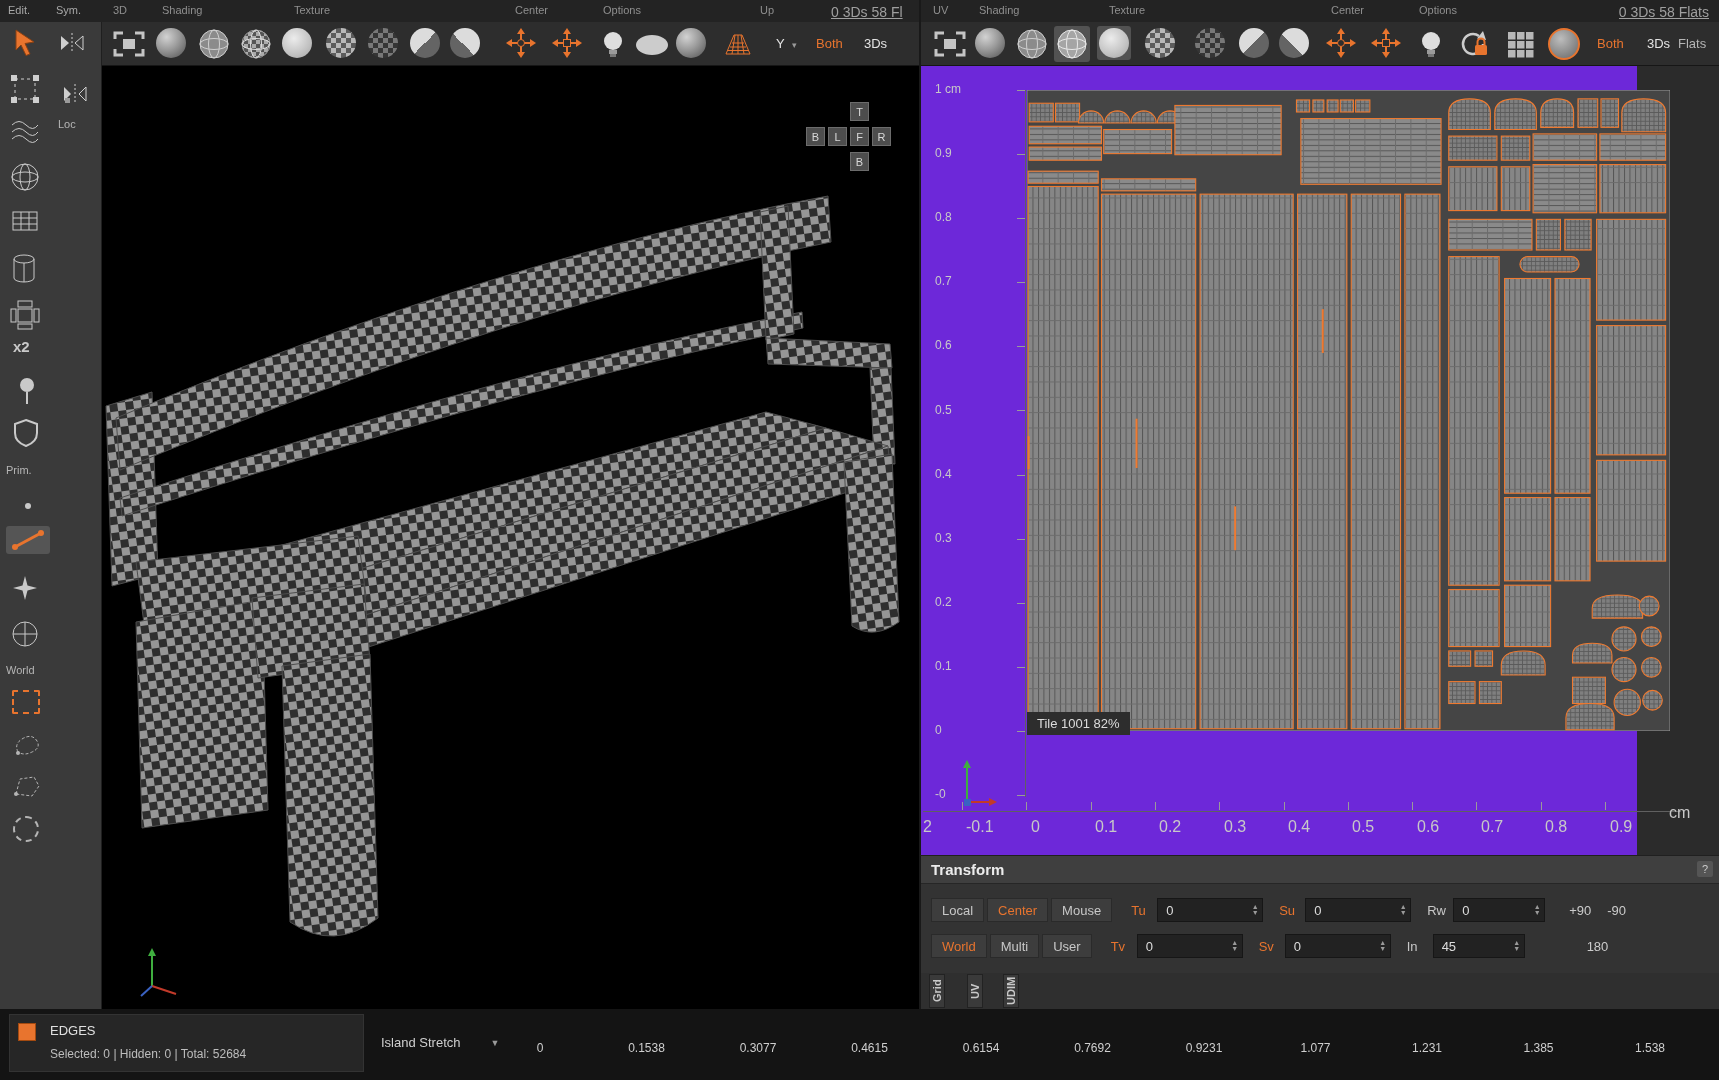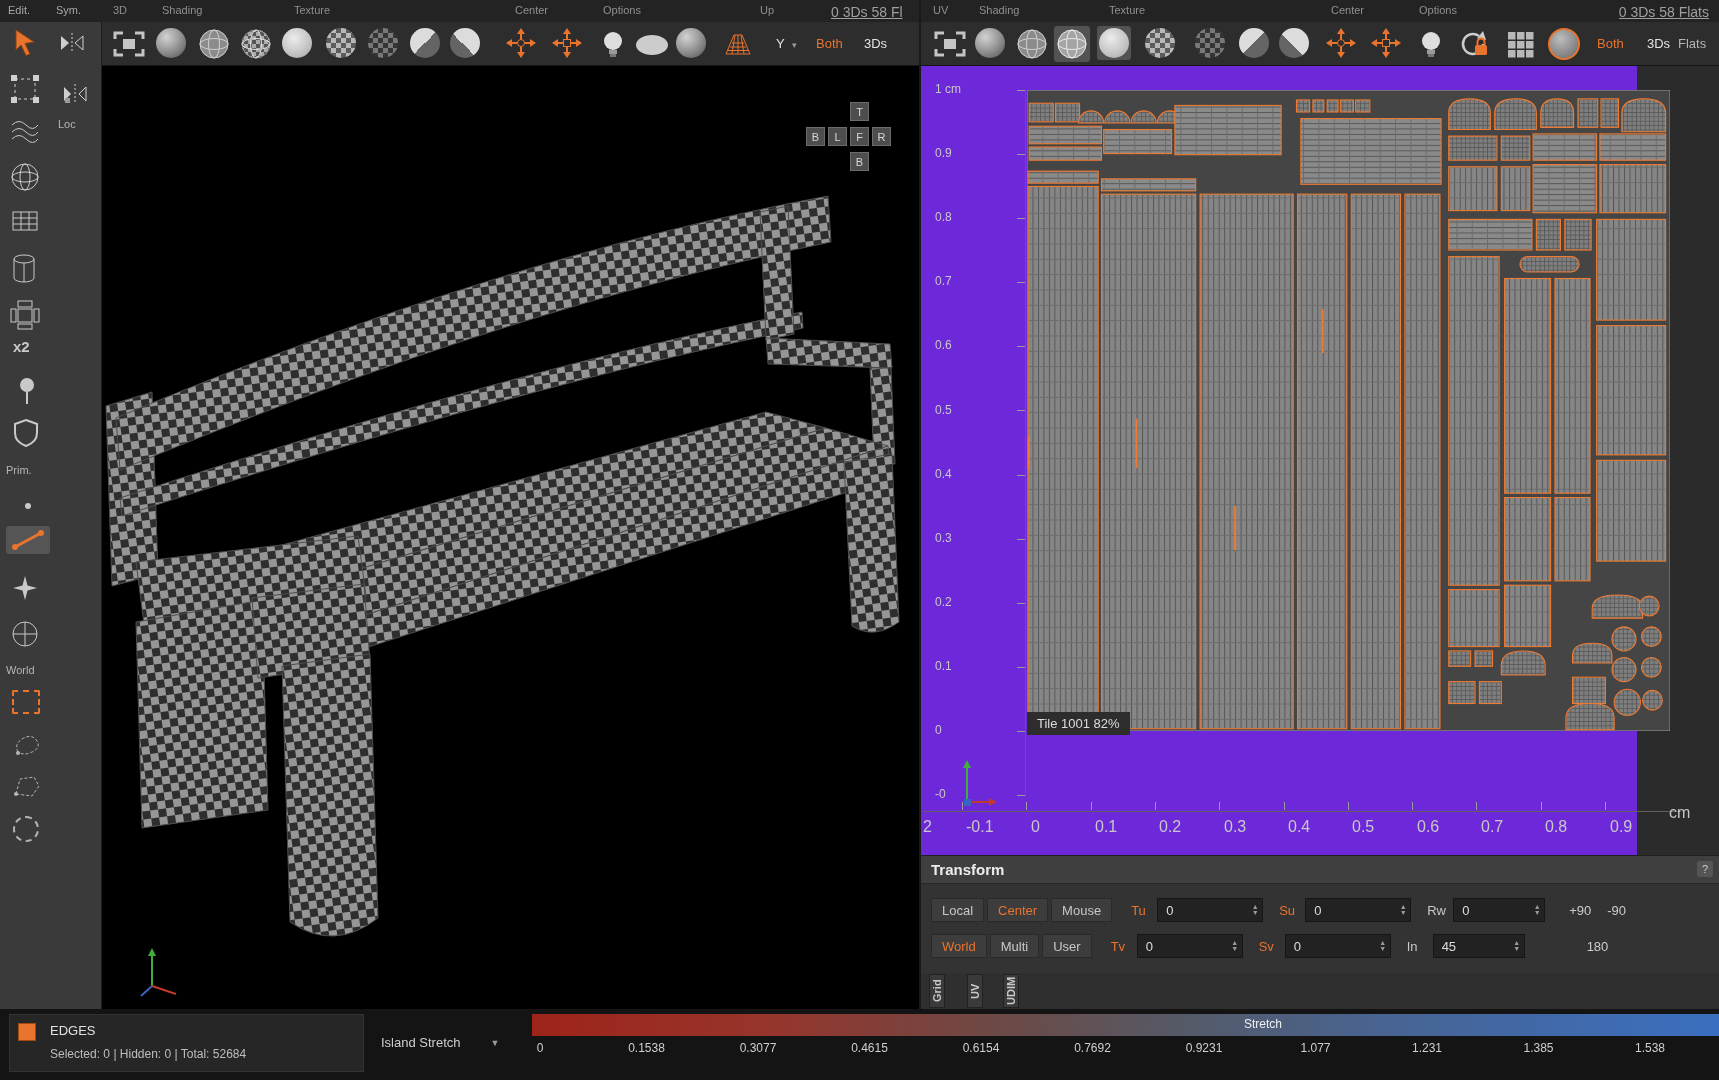--- a/index.html
+++ b/index.html
@@ -726,23 +726,20 @@
   <div id="statusbar">
     <div class="statusbox">
       <span class="swatch"></span>
       <span class="modetxt">EDGES</span>
       <span class="seltxt">Selected: 0 | Hidden: 0 | Total: 52684</span>
     </div>
     <div class="metric">
       <span>Island Stretch</span>
       <span class="caret">▼</span>
     </div>
-    <div class="legend">
-      <span class="legendtitle">Stretch</span>
-    </div>
     <div class="lticks">
       <span class="ltick" style="left:8px">0</span>
       <span class="ltick" style="left:114.5px">0.1538</span>
       <span class="ltick" style="left:226px">0.3077</span>
       <span class="ltick" style="left:337.5px">0.4615</span>
       <span class="ltick" style="left:449px">0.6154</span>
       <span class="ltick" style="left:560.5px">0.7692</span>
       <span class="ltick" style="left:672px">0.9231</span>
       <span class="ltick" style="left:783.5px">1.077</span>
       <span class="ltick" style="left:895px">1.231</span>

